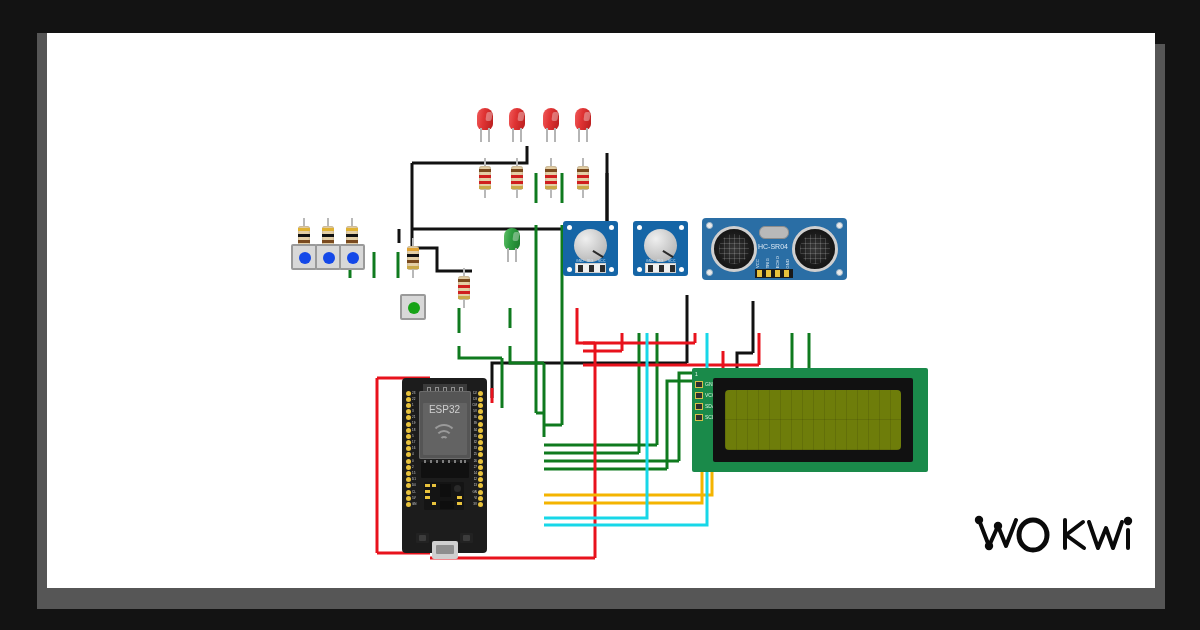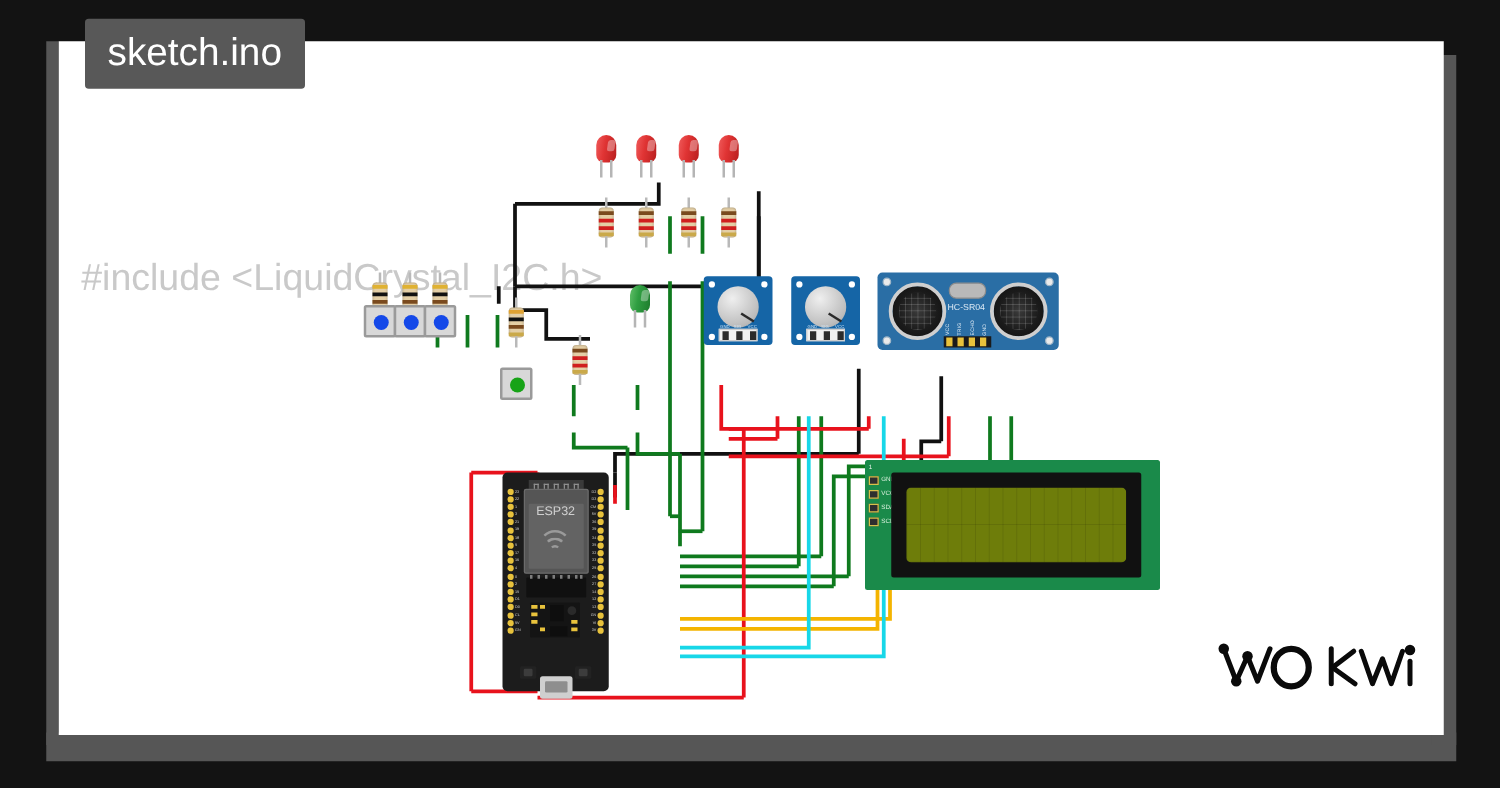--- a/index.html
+++ b/index.html
@@ -158,21 +158,20 @@
 
 <div id="frame">
 
   <div class="panel-shadow-left"></div>
   <div class="panel-shadow-bottom"></div>
   <div class="panel-shadow-right"></div>
 
   <div id="panel">
 
     <div id="code">
-      <div>#include &lt;LiquidCrystal_I2C.h&gt;</div>
       <div></div>
       
       
       
       
       
       
       
       
     </div>
@@ -713,15 +712,14 @@
         <circle cx="6" cy="10" r="4.2" fill="#0a0a0a"></circle>
         <circle cx="25" cy="16" r="4.2" fill="#0a0a0a"></circle>
         <circle cx="16" cy="36" r="4.2" fill="#0a0a0a"></circle>
         <circle cx="155" cy="11" r="4.2" fill="#0a0a0a"></circle>
         <text x="-200" y="-200">WOKWI</text>
       </svg>
     </div>
 
   </div>
 
-  <div id="tab">sketch.ino</div>
 
 </div>
 
 </body></html>

